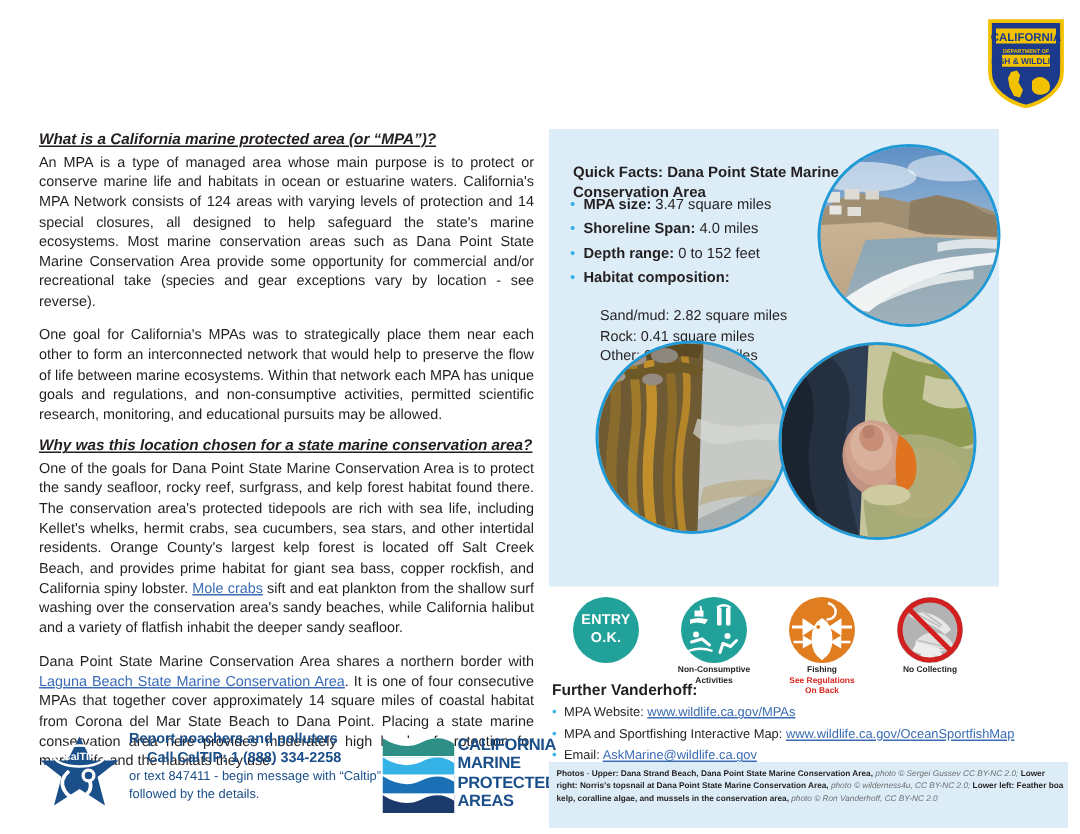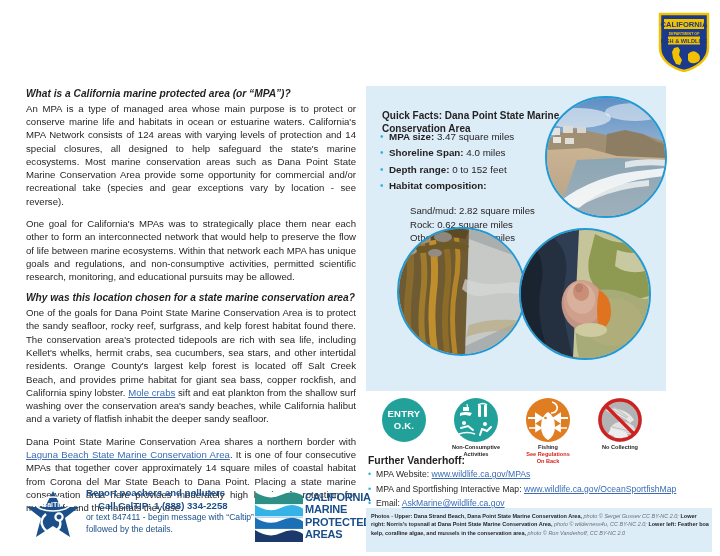--- a/index.html
+++ b/index.html
@@ -51,21 +51,21 @@
   .cdfw-logo{
     position:absolute;right:10px;top:12px;width:52px;height:60px;z-index:7;
   }
 
   
   .left-col{
     position:absolute;left:26px;top:88px;width:330px;
   }
   .q-head{
     font-size:10.2px;font-weight:bold;font-style:italic;color:#231f20;
-    margin:0 0 1px 0;line-height:1.25;
+    margin:0 0 1px 0;line-height:1.25;text-decoration:underline;
   }
   .body-p{
     font-size:9.6px;line-height:1.385;color:#231f20;text-align:justify;
     margin:0 0 9px 0;
   }
   .body-p.last{margin-bottom:0;}
   a.inlink{color:#3a6cb4;text-decoration:underline;}
 
   
   .footer-left{
@@ -97,21 +97,21 @@
   }
   .qf-list li{
     font-size:9.8px;color:#231f20;line-height:1.0;margin-bottom:6.5px;
     position:relative;padding-left:9px;
   }
   .qf-list li .bul{
     position:absolute;left:0;top:0px;color:#35b3e6;font-size:10px;line-height:1;
   }
   .qf-list li b{font-weight:bold;}
   .qf-sub{
-    position:absolute;left:44px;top:118px;width:190px;
+    position:absolute;left:34px;top:118px;width:190px;
   }
   .qf-sub div{font-size:9.6px;color:#231f20;line-height:1.42;}
 
   
   .photo{
     position:absolute;border-radius:50%;border:2px solid #1f9ad6;
     overflow:hidden;background:#9fb8c8;
   }
   .ph-beach{left:545px;top:96px;width:118px;height:118px;}
   .ph-kelp{left:397px;top:227px;width:125px;height:125px;}
@@ -241,21 +241,21 @@
   <div class="right-panel">
     <div class="qf-title">Quick Facts: Dana Point State Marine Conservation Area</div>
     <ul class="qf-list">
       <li><span class="bul">•</span><b>MPA size:</b><span> 3.47 square miles</span></li>
       <li><span class="bul">•</span><b>Shoreline Span:</b><span> 4.0 miles</span></li>
       <li><span class="bul">•</span><b>Depth range:</b><span> 0 to 152 feet</span></li>
       <li><span class="bul">•</span><b>Habitat composition:</b></li>
     </ul>
     <div class="qf-sub">
       <div>Sand/mud: 2.82 square miles</div>
-      <div>Rock: 0.62 square miles</div>
+      <div>Rock: 0.41 square miles</div>
       <div>Other: 0.03 square miles</div>
     </div>
   </div>
 
   <div class="photo ph-beach">
     <svg viewBox="0 0 118 118" preserveAspectRatio="xMidYMid slice">
       <defs>
         <linearGradient id="sky" x1="0" y1="0" x2="0" y2="1">
           <stop offset="0%" stop-color="#5e8fc4"></stop>
             <stop offset="60%" stop-color="#a9c2d8"></stop>

